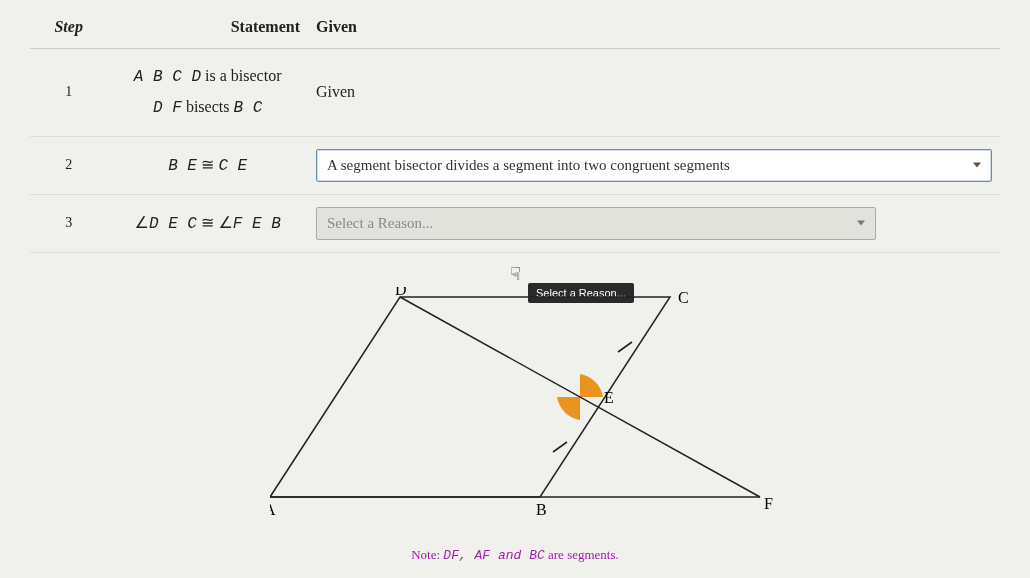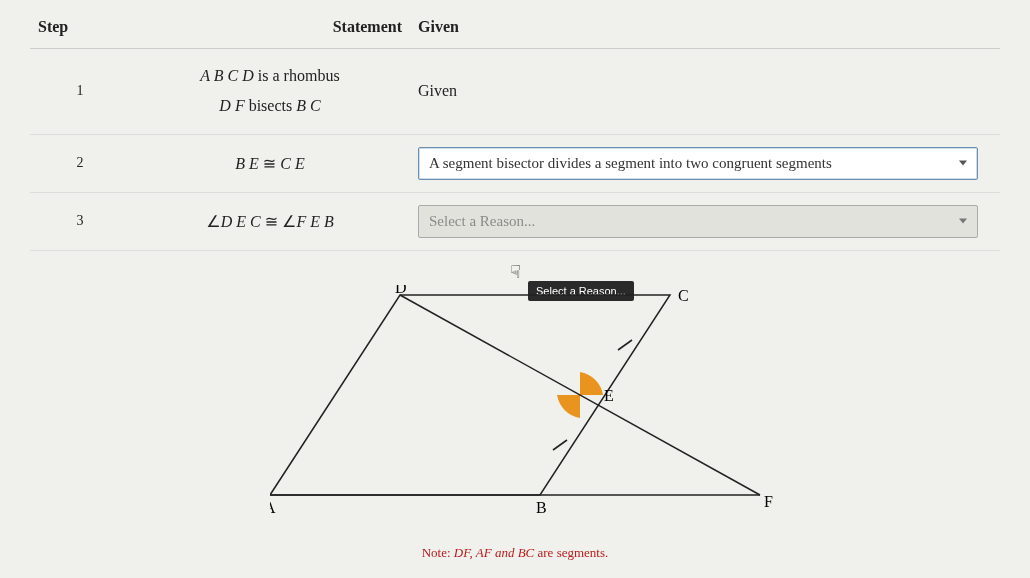--- a/index.html
+++ b/index.html
@@ -18,44 +18,44 @@
       width: 100%;
       border-collapse: collapse;
     }
     table.proof th {
       text-align: left;
       font-weight: bold;
       padding: 10px 8px 12px 8px;
       border-bottom: 1px solid #ccc;
       color: #222;
     }
-    table.proof th.step-col { width: 100px; text-align: left; }
+    table.proof th.step-col { width: 100px; text-align: center; font-style: italic; }
     table.proof th.stmt-col { width: 280px; text-align: right; }
     table.proof td {
       padding: 12px 8px;
       border-bottom: 1px solid #ddd;
       vertical-align: middle;
     }
     td.step-cell { text-align: center; font-size: 14px; }
     td.stmt-cell { text-align: center; font-style: normal; }
-    .math-i { font-style: italic; font-family: Liberation Serif, serif; }
+    .math-i { font-style: italic; font-family: Liberation Mono, monospace; }
     .multi-line { line-height: 1.9; }
     .select-box {
       border: 1px solid #6b8fb0;
       border-radius: 2px;
       background: #fff;
       padding: 7px 28px 7px 10px;
       font-family: Georgia, serif;
       font-size: 15px;
       color: #333;
       position: relative;
       display: flex;
       align-items: center;
       justify-content: space-between;
-      width: 560px;
+      width: 676px;
       box-shadow: inset 0 0 0 1px rgba(100,140,180,0.3);
     }
     .select-box .caret {
       position: absolute;
       right: 10px;
       top: 50%;
       transform: translateY(-50%);
       width: 0; height: 0;
       border-left: 4px solid transparent;
       border-right: 4px solid transparent;
@@ -110,40 +110,40 @@
       position: absolute;
       left: 240px;
       top: 30px;
     }
     .note {
       position: absolute;
       left: 0; right: 0;
       top: 290px;
       text-align: center;
       font-size: 13px;
-      color: #b91c1c;
+      color: #a21caf;
     }
   </style>
 </head>
 <body>
 
 <div class="container">
   <table class="proof">
     <thead>
       <tr>
         <th class="step-col">Step</th>
         <th class="stmt-col">Statement</th>
         <th>Given</th>
       </tr>
     </thead>
     <tbody>
       <tr>
         <td class="step-cell">1</td>
         <td class="stmt-cell multi-line">
-          <div><span class="math-i">A B C D</span> <span>is a rhombus</span></div>
+          <div><span class="math-i">A B C D</span> <span>is a bisector</span></div>
           <div><span class="math-i">D F</span> bisects <span class="math-i">B C</span></div>
         </td>
         <td>Given</td>
       </tr>
       <tr>
         <td class="step-cell">2</td>
         <td class="stmt-cell">
           <span class="math-i">B E</span> ≅ <span class="math-i">C E</span>
         </td>
         <td>

